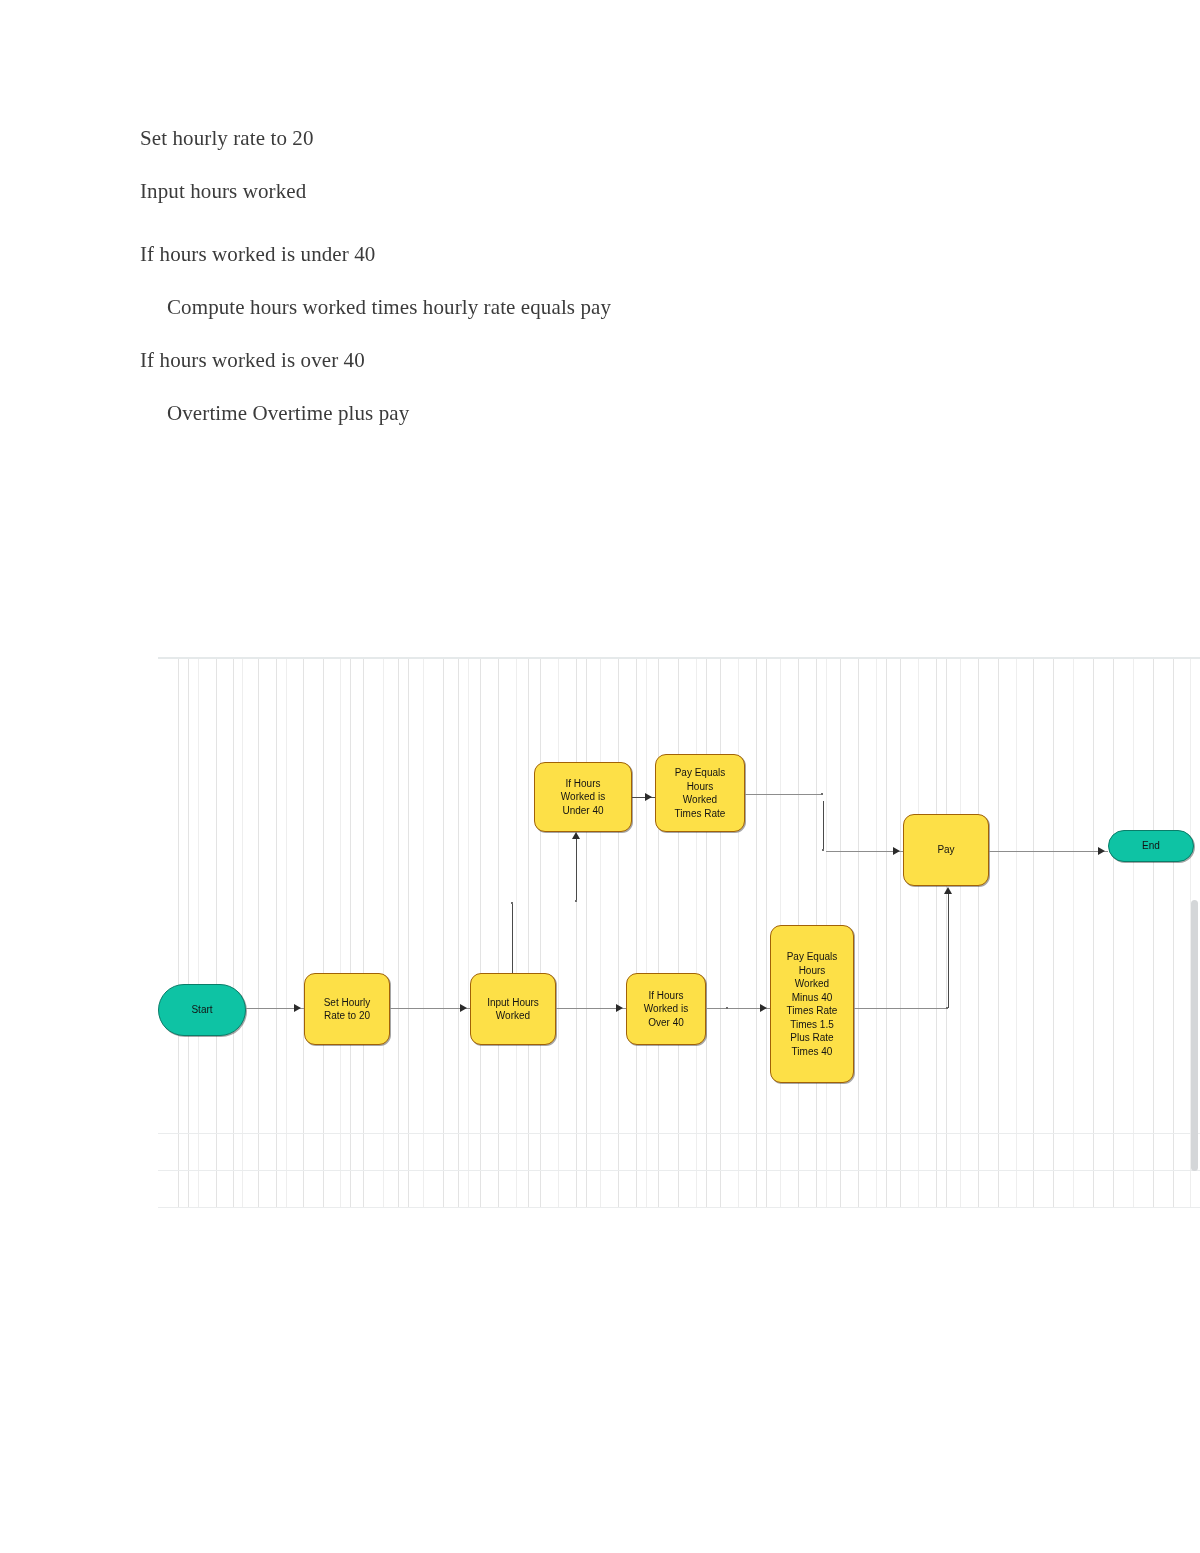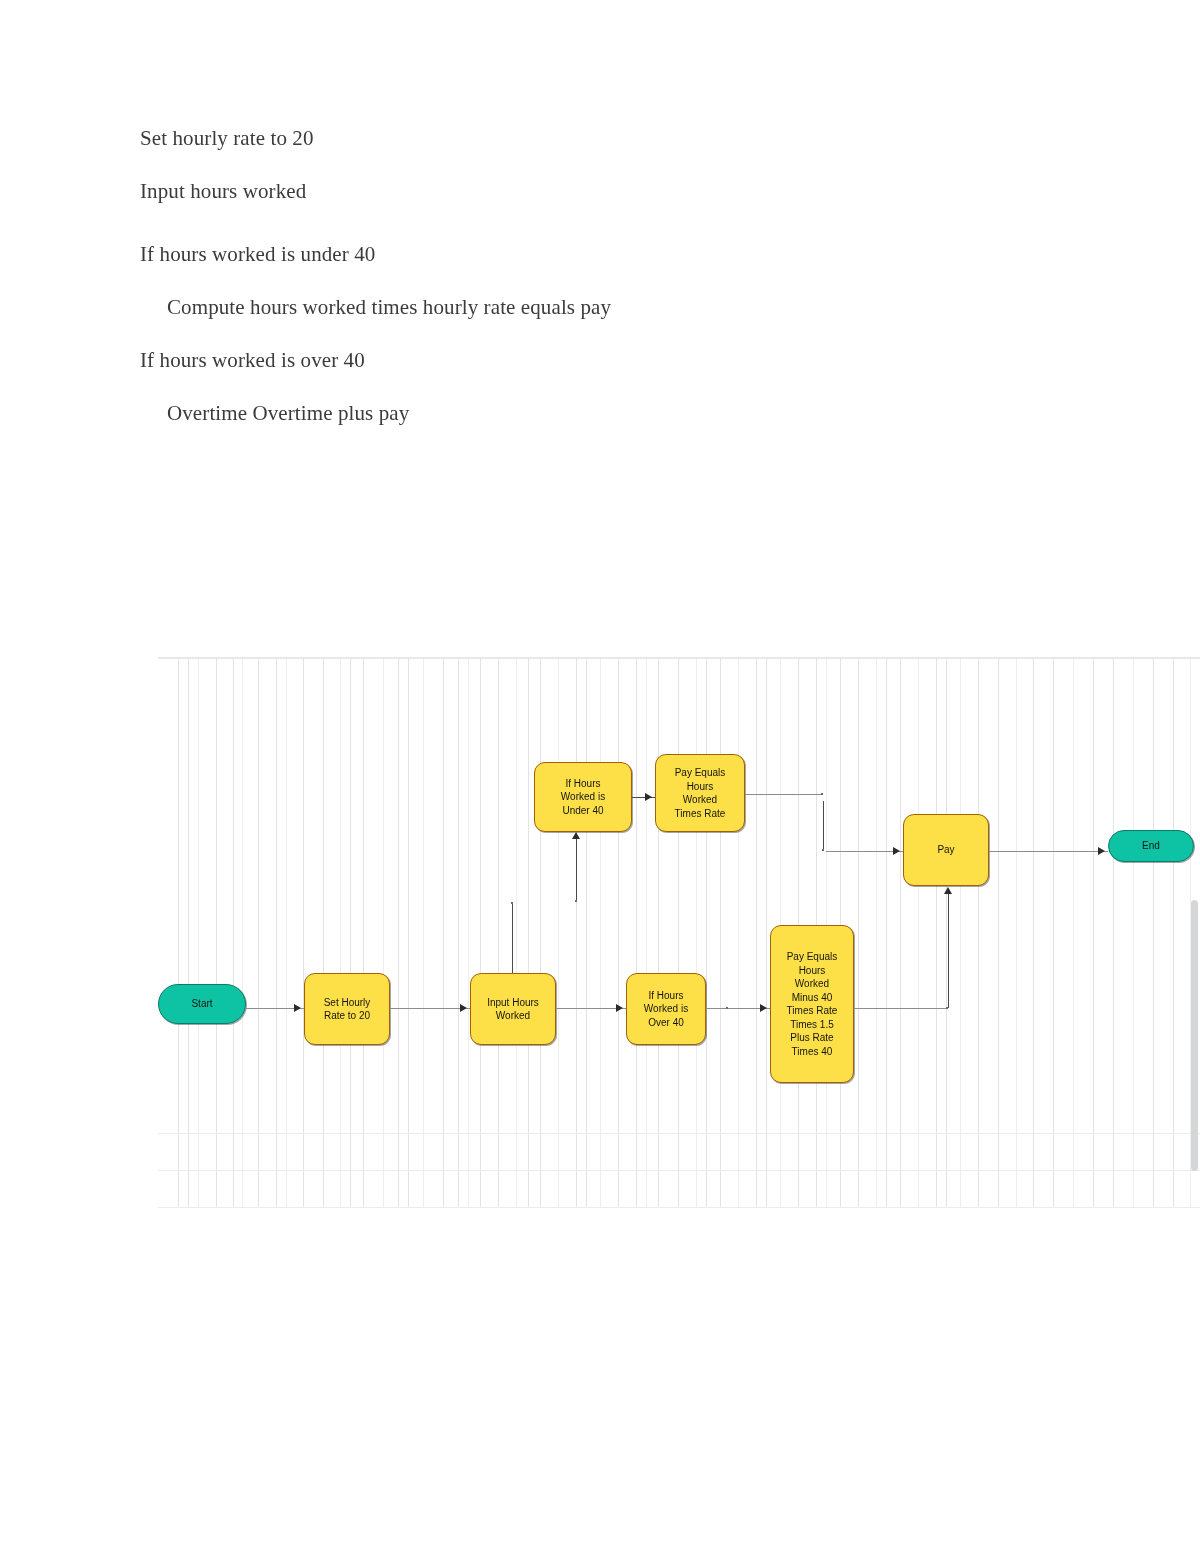--- a/index.html
+++ b/index.html
@@ -210,21 +210,21 @@
       <div class="grid-v" style="left: 995px; top: 8px; height: 548px;"></div>
       <div class="grid-v" style="left: 1015px; top: 8px; height: 548px;"></div>
       <div class="grid-v faint" style="left: 1032px; top: 8px; height: 548px;"></div>
       <div class="grid-h top-rule" style="top: 6px;"></div>
       <div class="grid-h" style="top: 482px;"></div>
       <div class="grid-h" style="top: 519px;"></div>
       <div class="grid-h" style="top: 556px;"></div>
     </div>
 
   <div id="nodes-layer">
-      <div class="node terminator" style="left: 0px; top: 333px; width: 88px; height: 40px;">Start</div>
+      <div class="node terminator" style="left: 0px; top: 333px; width: 88px; height: 52px;">Start</div>
       <div class="node process" style="left: 146px; top: 322px; width: 86px; height: 72px;">Set Hourly
 Rate to 20</div>
       <div class="node process" style="left: 312px; top: 322px; width: 86px; height: 72px;">Input Hours
 Worked</div>
       <div class="node process" style="left: 468px; top: 322px; width: 80px; height: 72px;">If Hours
 Worked is
 Over 40</div>
       <div class="node process" style="left: 612px; top: 274px; width: 84px; height: 158px;">Pay Equals
 Hours
 Worked

